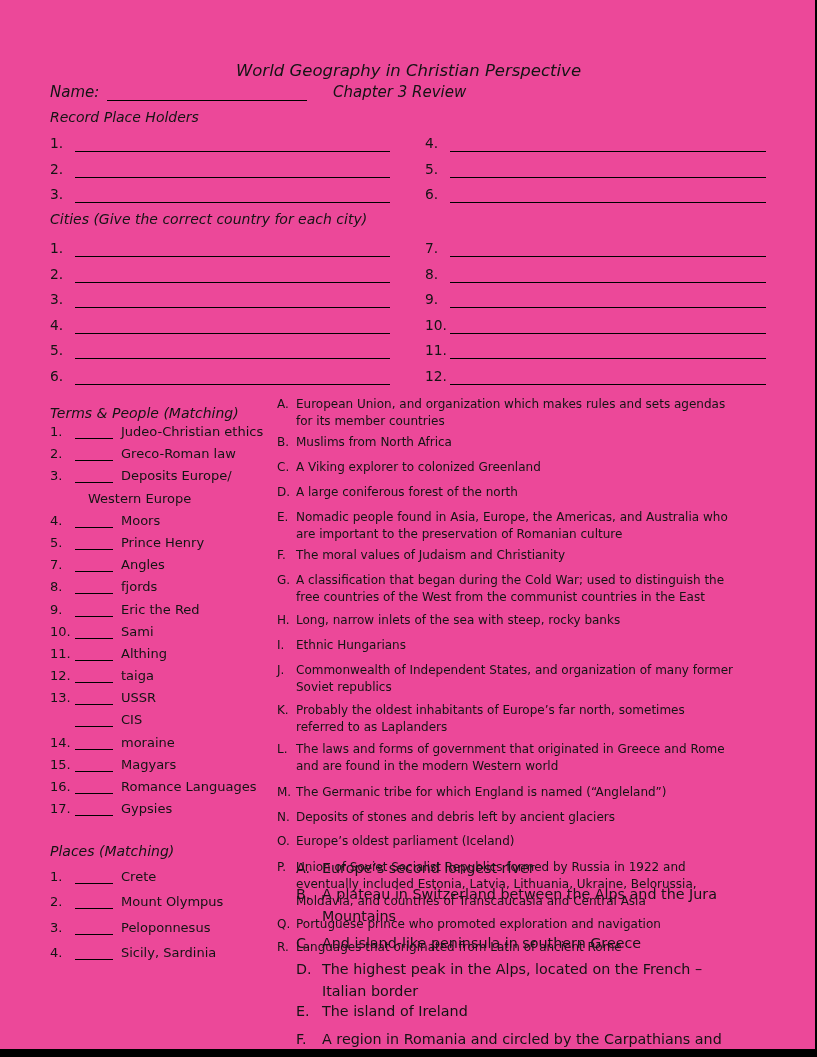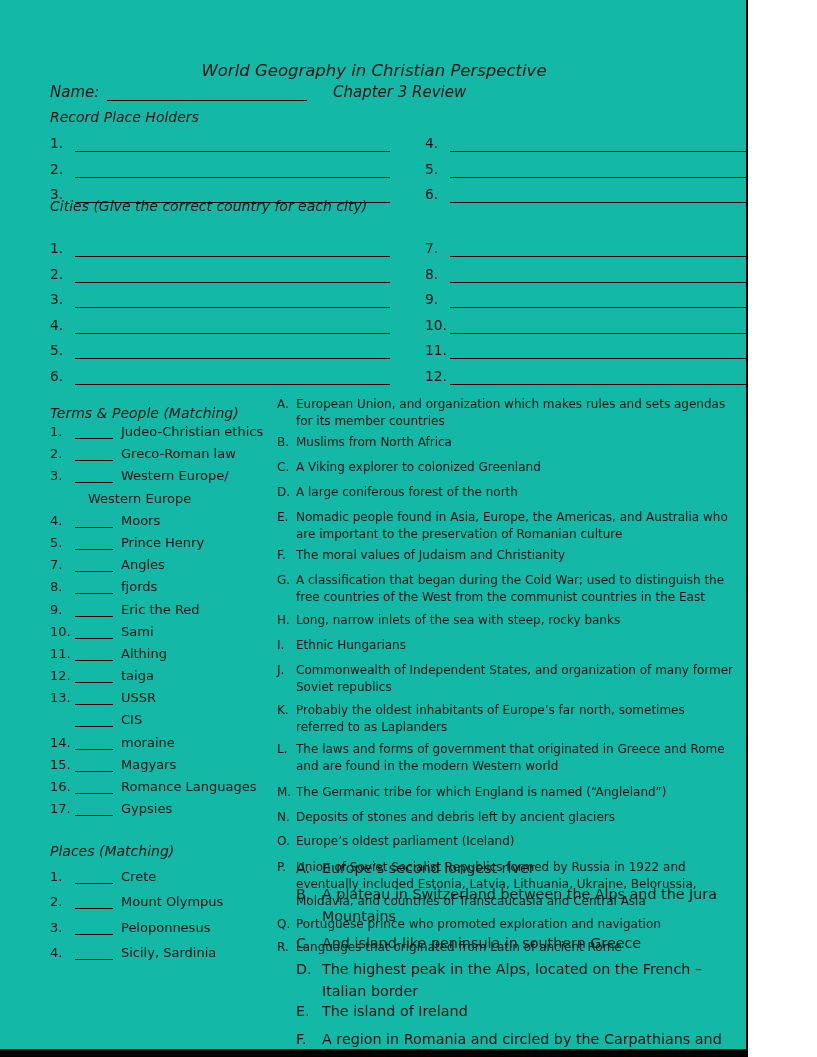--- a/index.html
+++ b/index.html
@@ -1,29 +1,29 @@
 <!DOCTYPE html>
 <html><head>
 <meta charset="utf-8">
 <style>
   html,body{margin:0;padding:0;background:#fff;}
-  .page{position:relative;width:748px;height:1057px;background:#14b8a6;overflow:hidden;
+  .page{position:relative;width:817px;height:1057px;background:#ec4899;overflow:hidden;
         font-family:"DejaVu Sans",sans-serif;color:#141414;}
 
   
   .title{position:absolute;top:61px;left:0;width:100%;text-align:center;
          font-style:italic;font-size:16.5px;}
   .name-row{position:absolute;top:83px;left:50px;font-style:italic;font-size:15px;white-space:nowrap;}
   .name-blank{display:inline-block;width:200px;border-bottom:1.6px solid #000;
               height:14px;vertical-align:-4px;margin-left:8px;}
   .subtitle{position:absolute;top:83px;left:333px;font-style:italic;font-size:15px;}
 
   
   .sec-h{position:absolute;left:50px;font-style:italic;font-size:14px;white-space:nowrap;}
-  #record-h{top:109px;} #cities-h{top:198px;} #terms-h{top:397px;margin-top:8px;} #places-h{top:843px;}
+  #record-h{top:109px;} #cities-h{top:211px;} #terms-h{top:397px;margin-top:8px;} #places-h{top:843px;}
 
   
   .numcol{position:absolute;font-size:13.8px;}
   .numcol .row{height:25.5px;line-height:25.5px;white-space:nowrap;}
   .num{display:inline-block;width:25px;}
   .wline{display:inline-block;border-bottom:1.5px solid #000;height:14px;vertical-align:-4px;}
   .wl-left{width:315px;} .wl-right{width:316px;}
   #record-left{left:50px;top:131px;} #record-right{left:425px;top:131px;}
   #cities-left{left:50px;top:236px;} #cities-right{left:425px;top:236px;}
 
@@ -107,21 +107,21 @@
     <div class="row"><span class="num">10.</span><span class="wline wl-right"></span></div>
     <div class="row"><span class="num">11.</span><span class="wline wl-right"></span></div>
     <div class="row"><span class="num">12.</span><span class="wline wl-right"></span></div>
   </div>
 
   <div class="sec-h" id="terms-h">Terms &amp; People (Matching)</div>
 
   <ul class="mlist" id="terms-list">
     <li><span class="num">1.</span><span class="blank"></span><span class="lbl">Judeo-Christian ethics</span></li>
     <li><span class="num">2.</span><span class="blank"></span><span class="lbl">Greco-Roman law</span></li>
-    <li><span class="num">3.</span><span class="blank"></span><span class="lbl">Western Europe/</span></li>
+    <li><span class="num">3.</span><span class="blank"></span><span class="lbl">Deposits Europe/</span></li>
     <li><span class="num"></span><span class="lbl indent2">Western Europe</span></li>
     <li><span class="num">4.</span><span class="blank"></span><span class="lbl">Moors</span></li>
     <li><span class="num">5.</span><span class="blank"></span><span class="lbl">Prince Henry</span></li>
     <li><span class="num">7.</span><span class="blank"></span><span class="lbl">Angles</span></li>
     <li><span class="num">8.</span><span class="blank"></span><span class="lbl">fjords</span></li>
     <li><span class="num">9.</span><span class="blank"></span><span class="lbl">Eric the Red</span></li>
     <li><span class="num">10.</span><span class="blank"></span><span class="lbl">Sami</span></li>
     <li><span class="num">11.</span><span class="blank"></span><span class="lbl">Althing</span></li>
     <li><span class="num">12.</span><span class="blank"></span><span class="lbl">taiga</span></li>
     <li><span class="num">13.</span><span class="blank"></span><span class="lbl">USSR</span></li>

